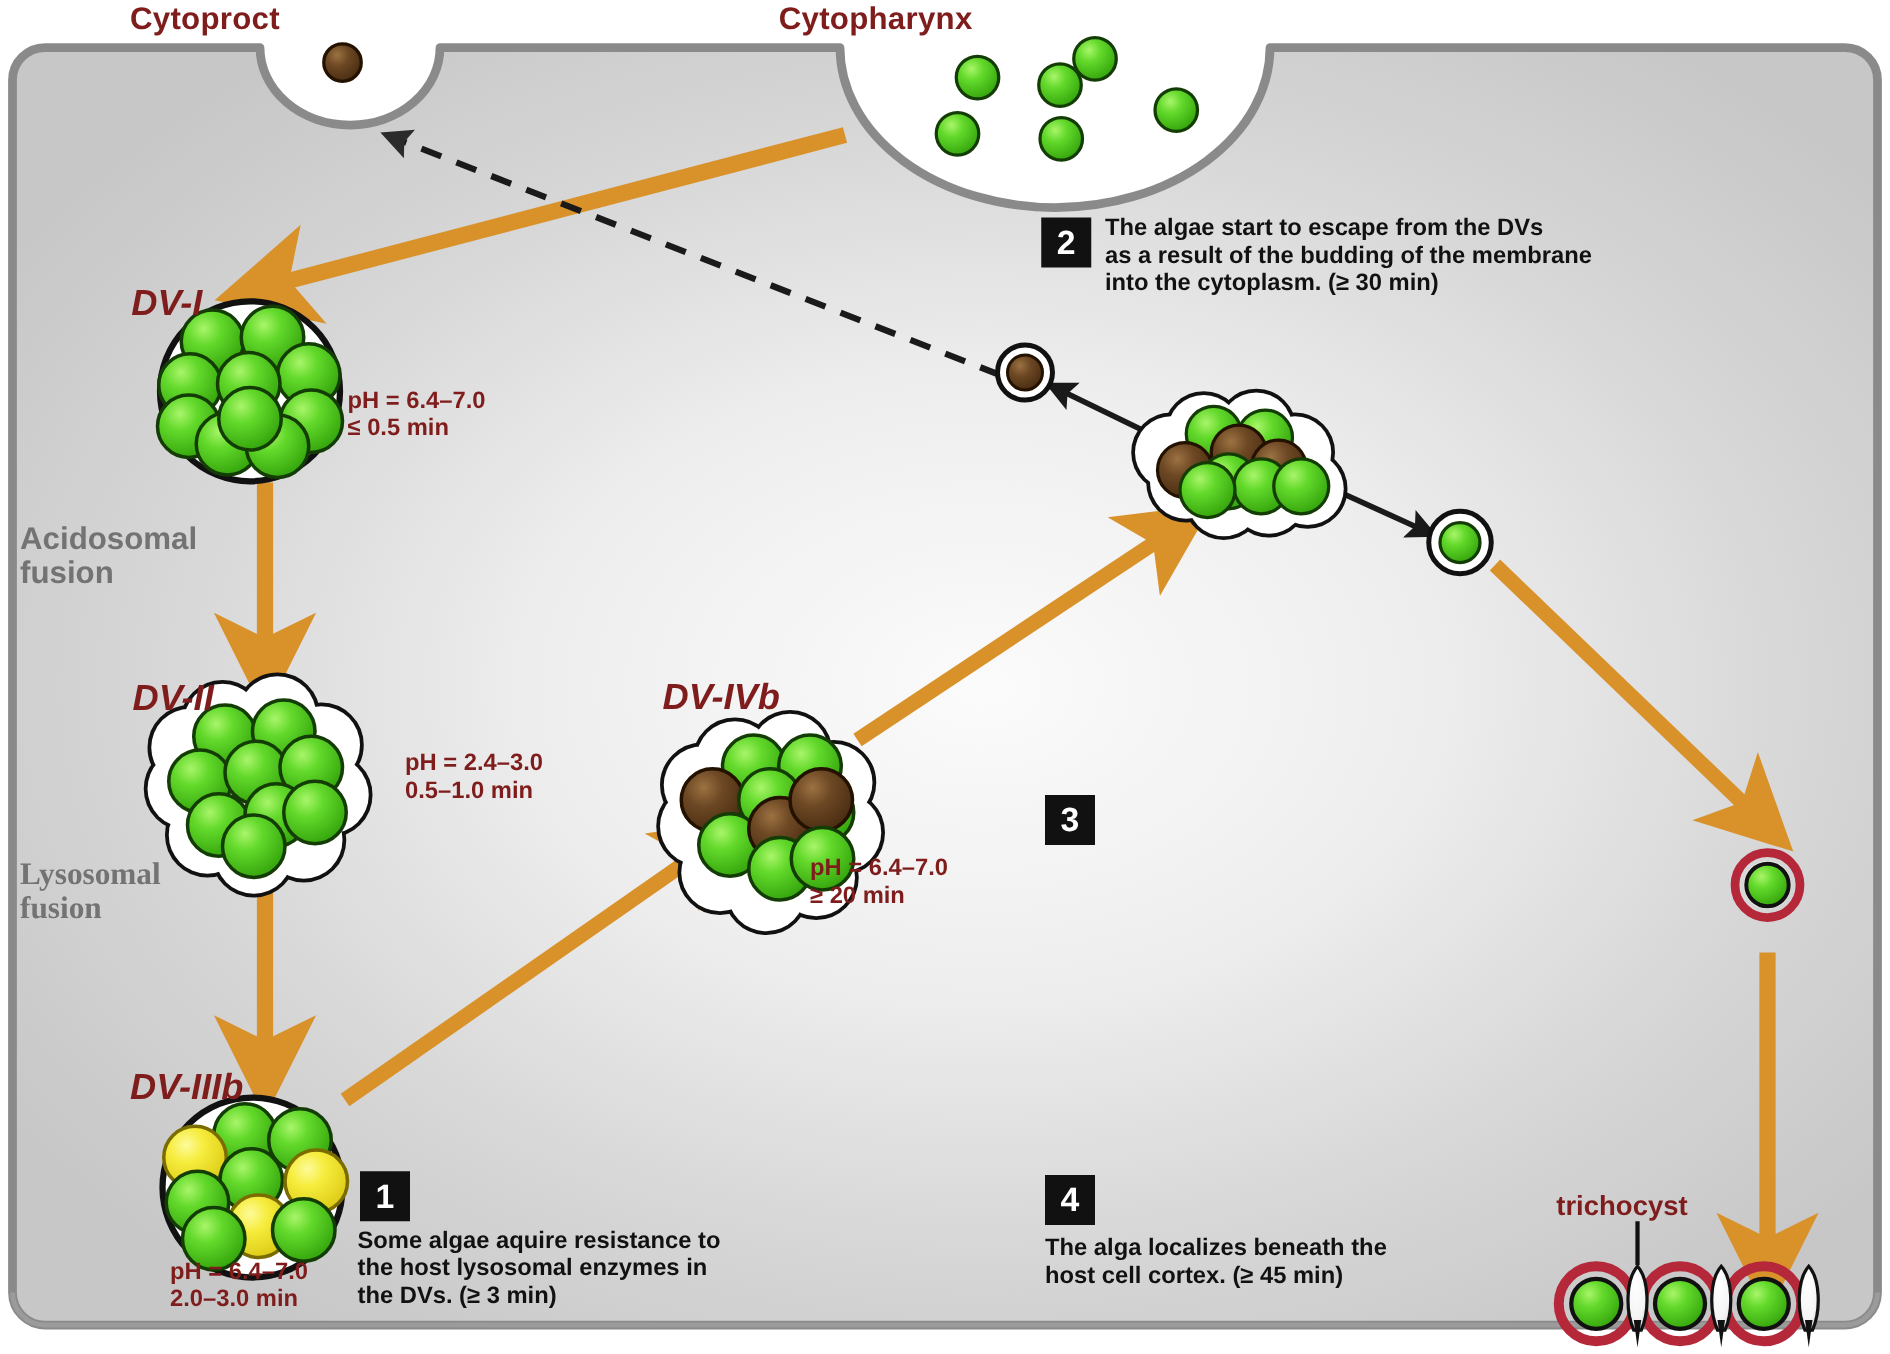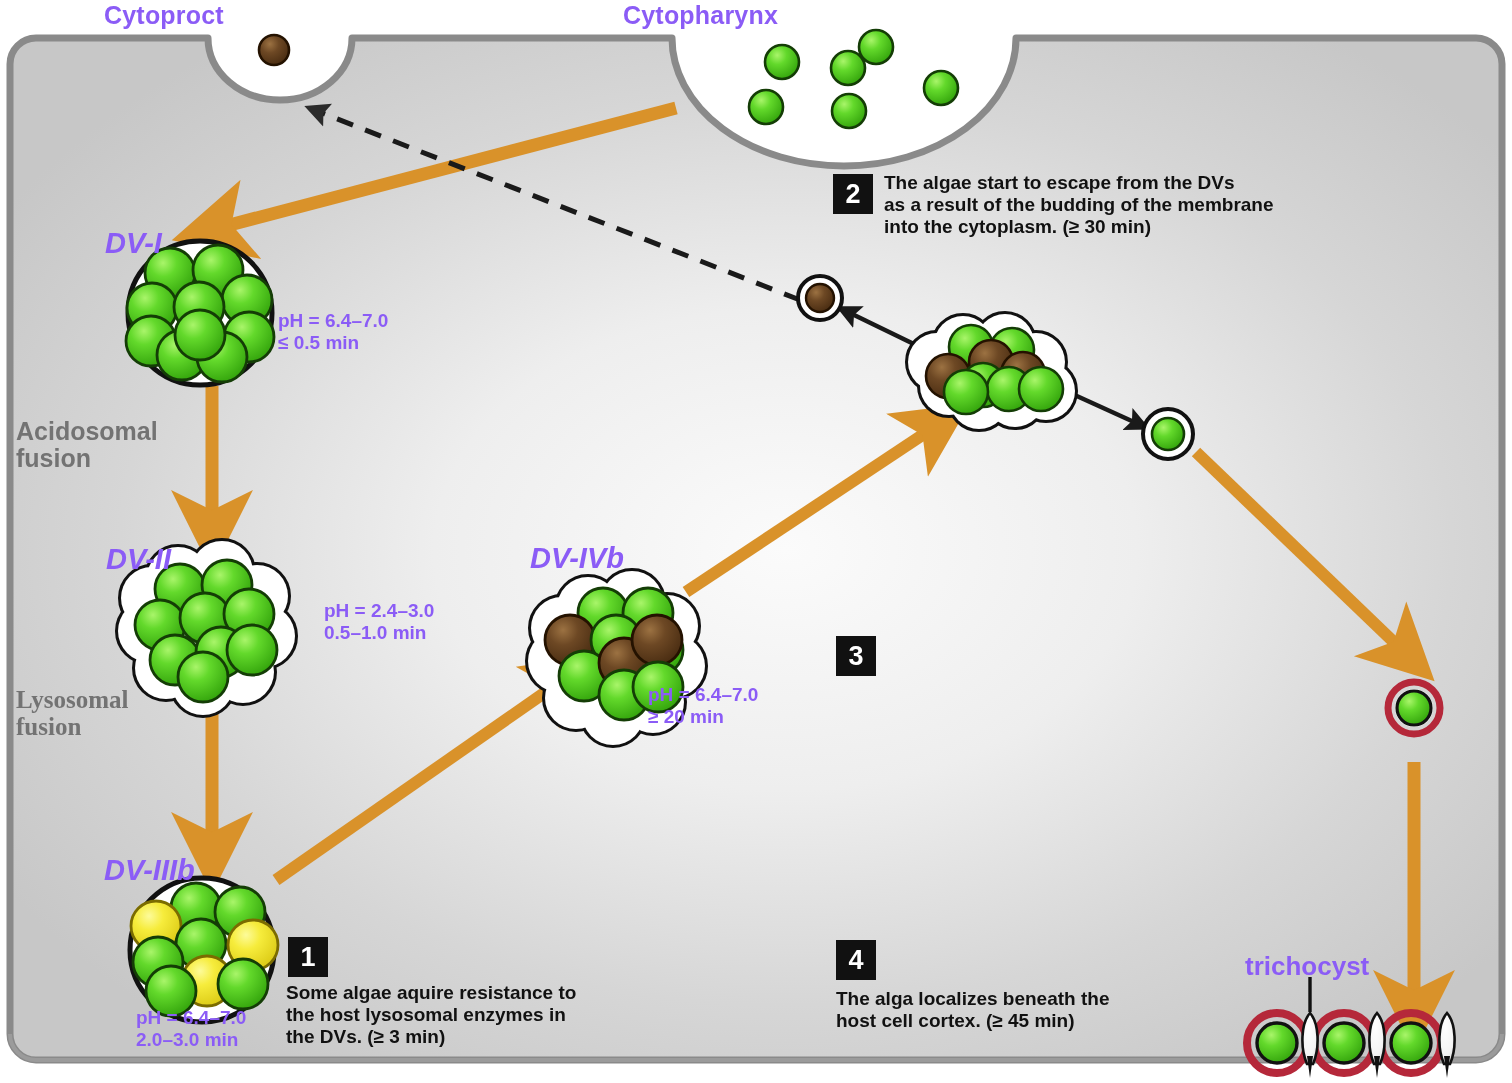--- a/index.html
+++ b/index.html
@@ -5,40 +5,40 @@
 <style>
   html,body{margin:0;padding:0;background:#ffffff;}
   body{width:1512px;height:1083px;position:relative;overflow:hidden;
        font-family:"Liberation Sans","DejaVu Sans",sans-serif;}
 
   #stage{position:absolute;left:0;top:0;width:1512px;height:1083px;}
 
   svg.layer{position:absolute;left:0;top:0;width:1512px;height:1083px;overflow:visible;}
   #art{z-index:1;}
 
-  .lbl{position:absolute;z-index:5;color:#8b5cf6;font-weight:bold;
+  .lbl{position:absolute;z-index:5;color:#7f1d1d;font-weight:bold;
        line-height:1.06;white-space:pre;}
 
   .top-title{font-size:25px;letter-spacing:.2px;}
 
   .dv-name{font-size:29px;font-style:italic;}
 
   .ph{font-size:19px;line-height:1.18;white-space:pre-line;}
 
   .fusion{color:#737373;font-size:25px;line-height:1.08;white-space:pre-line;}
 
   .stepbox{position:absolute;z-index:6;width:40px;height:40px;background:#111111;
            color:#ffffff;font-weight:bold;font-size:27px;line-height:40px;
            text-align:center;font-family:"Liberation Sans",sans-serif;}
 
   .steptext{position:absolute;z-index:6;color:#111111;font-weight:bold;
             font-size:19px;line-height:1.17;white-space:pre-line;}
   .steptext .pv{color:#c8102e;}
 
-  .trichlabel{font-size:26px;}
+  .trichlabel{font-size:22px;}
 </style>
 </head>
 <body>
 
 <div id="stage">
 
   <svg class="layer" id="art" viewBox="0 0 1512 1083">
     <defs>
 
       <radialGradient id="cytoGrad" cx="52%" cy="50%" r="62%">

